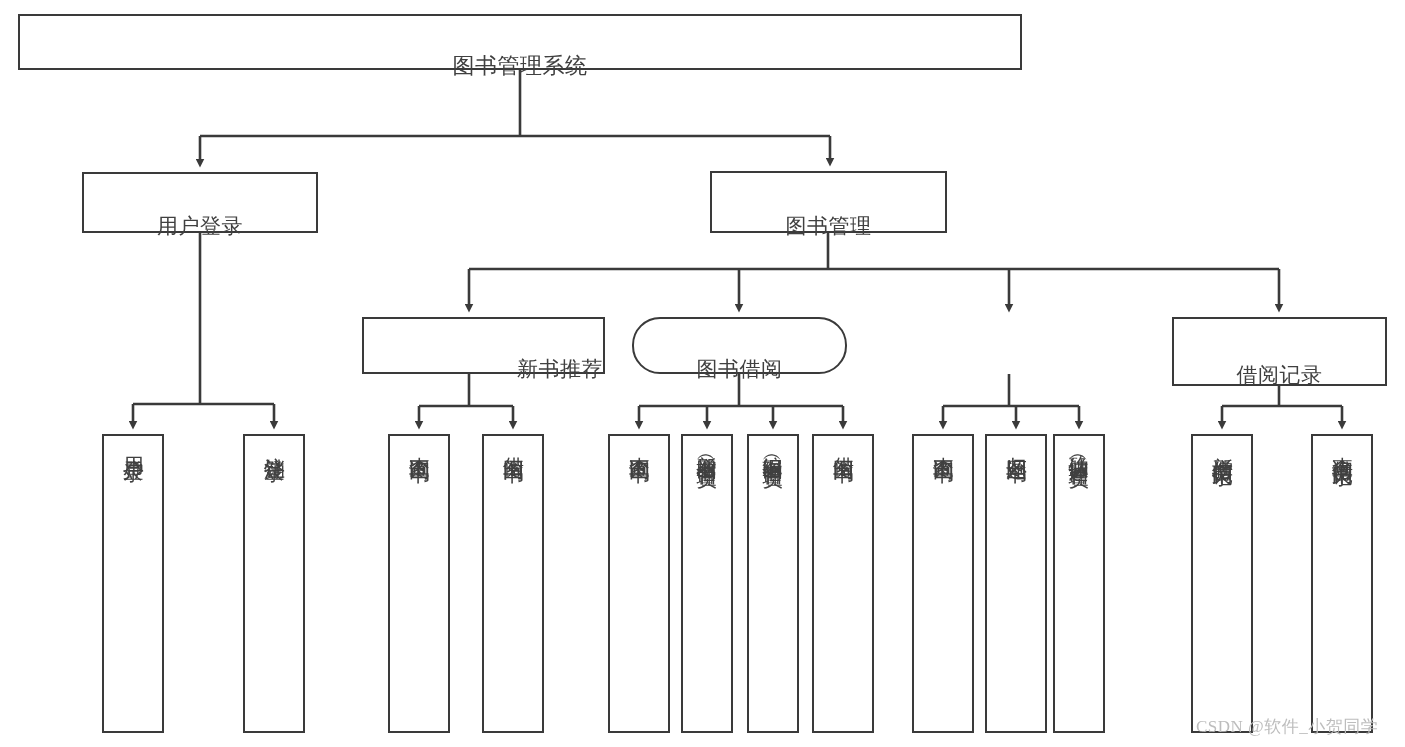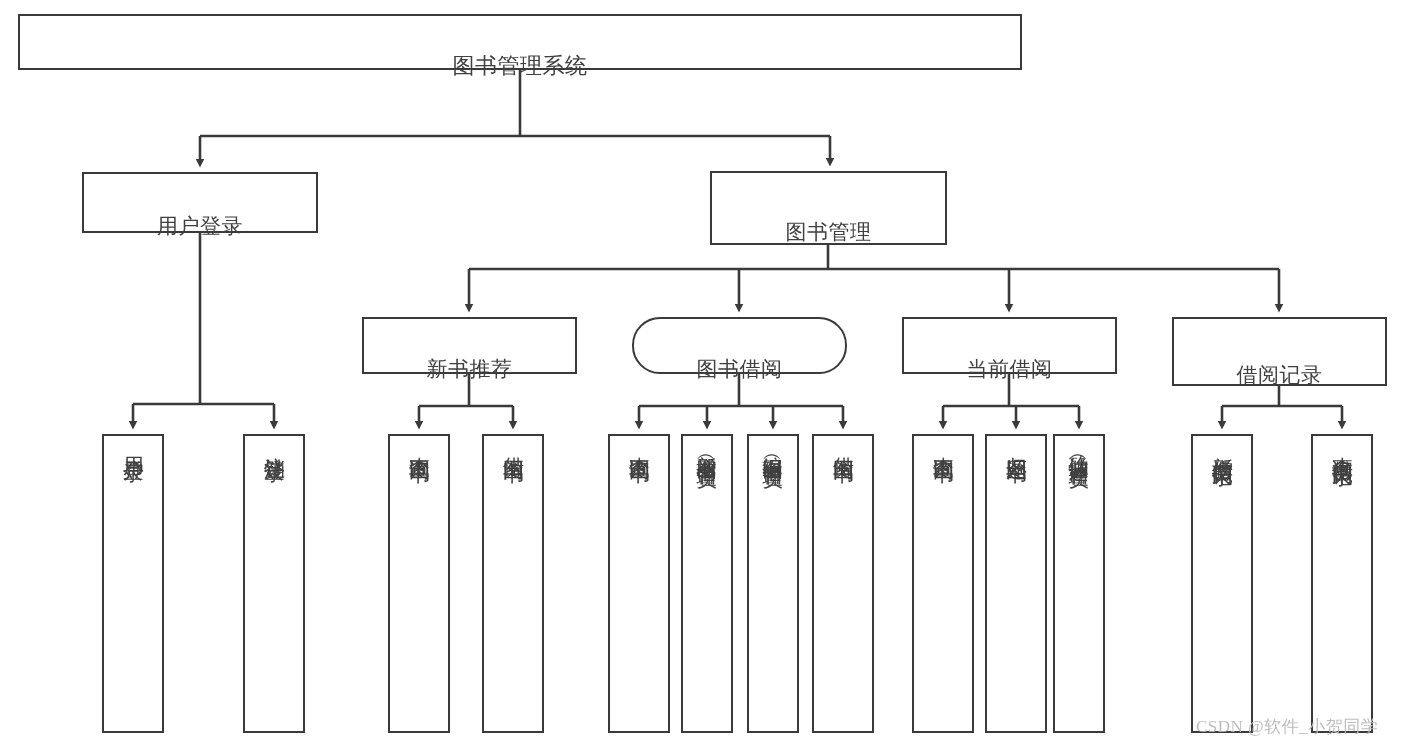--- a/index.html
+++ b/index.html
@@ -133,33 +133,30 @@
     </g>
   </svg>
 
   <div class="node horiz" id="node-root" style="left:18px; top:14px; width:1004px; height:56px;">
     <span class="node-label">图书管理系统</span>
   </div>
 
   <div class="node horiz" style="left:82px; top:172px; width:236px; height:61px;">
     <span class="node-label">用户登录</span>
   </div>
-  <div class="node horiz" style="left:710px; top:171px; width:237px; height:74px;">
+  <div class="node horiz" style="left:710px; top:171px; width:237px; height:62px;">
     <span class="node-label">图书管理</span>
   </div>
 
-  <div class="node horiz" style="left:362px; top:317px; width:215px; height:57px;">
+  <div class="node horiz" style="left:362px; top:317px; width:243px; height:57px;justify-content:flex-end;">
     <span class="node-label">新书推荐</span>
   </div>
   <div class="node horiz" style="left:632px; top:317px; width:215px; height:57px;border-radius:28px;">
     <span class="node-label">图书借阅</span>
   </div>
-  <div class="node horiz" style="left:902px; top:317px; width:215px; height:57px;">
-    <span class="node-label">当前借阅</span>
-  </div>
   <div class="node horiz" style="left:1172px; top:317px; width:215px; height:69px;">
     <span class="node-label">借阅记录</span>
   </div>
 
   <div class="node vert" style="left:102px; top:434px; width:62px; height:299px;">
     <span class="node-label">用户登录</span>
   </div>
   <div class="node vert" style="left:243px; top:434px; width:62px; height:299px;">
     <span class="node-label">注销登录</span>
   </div>

